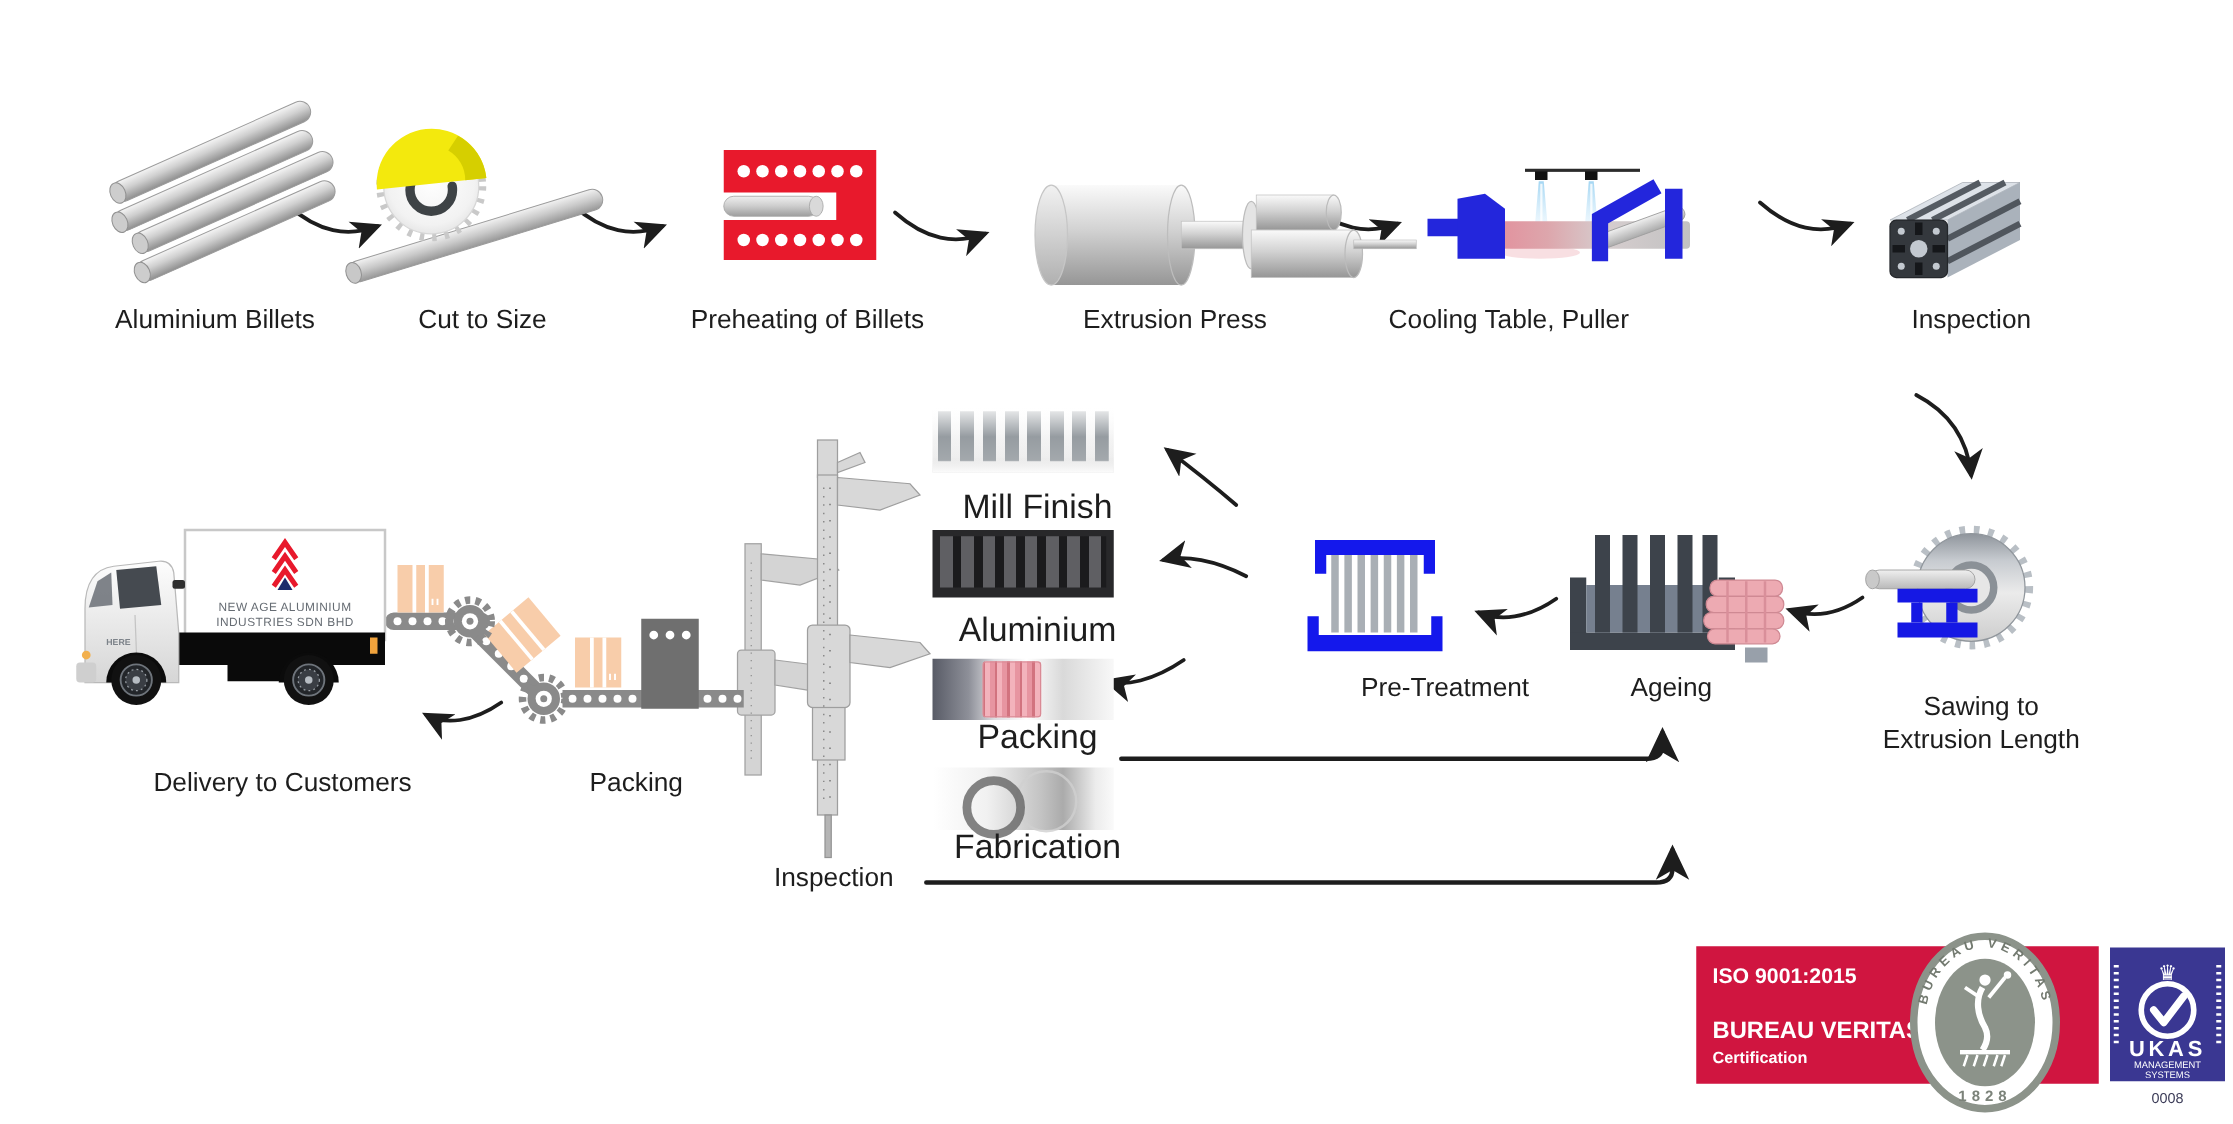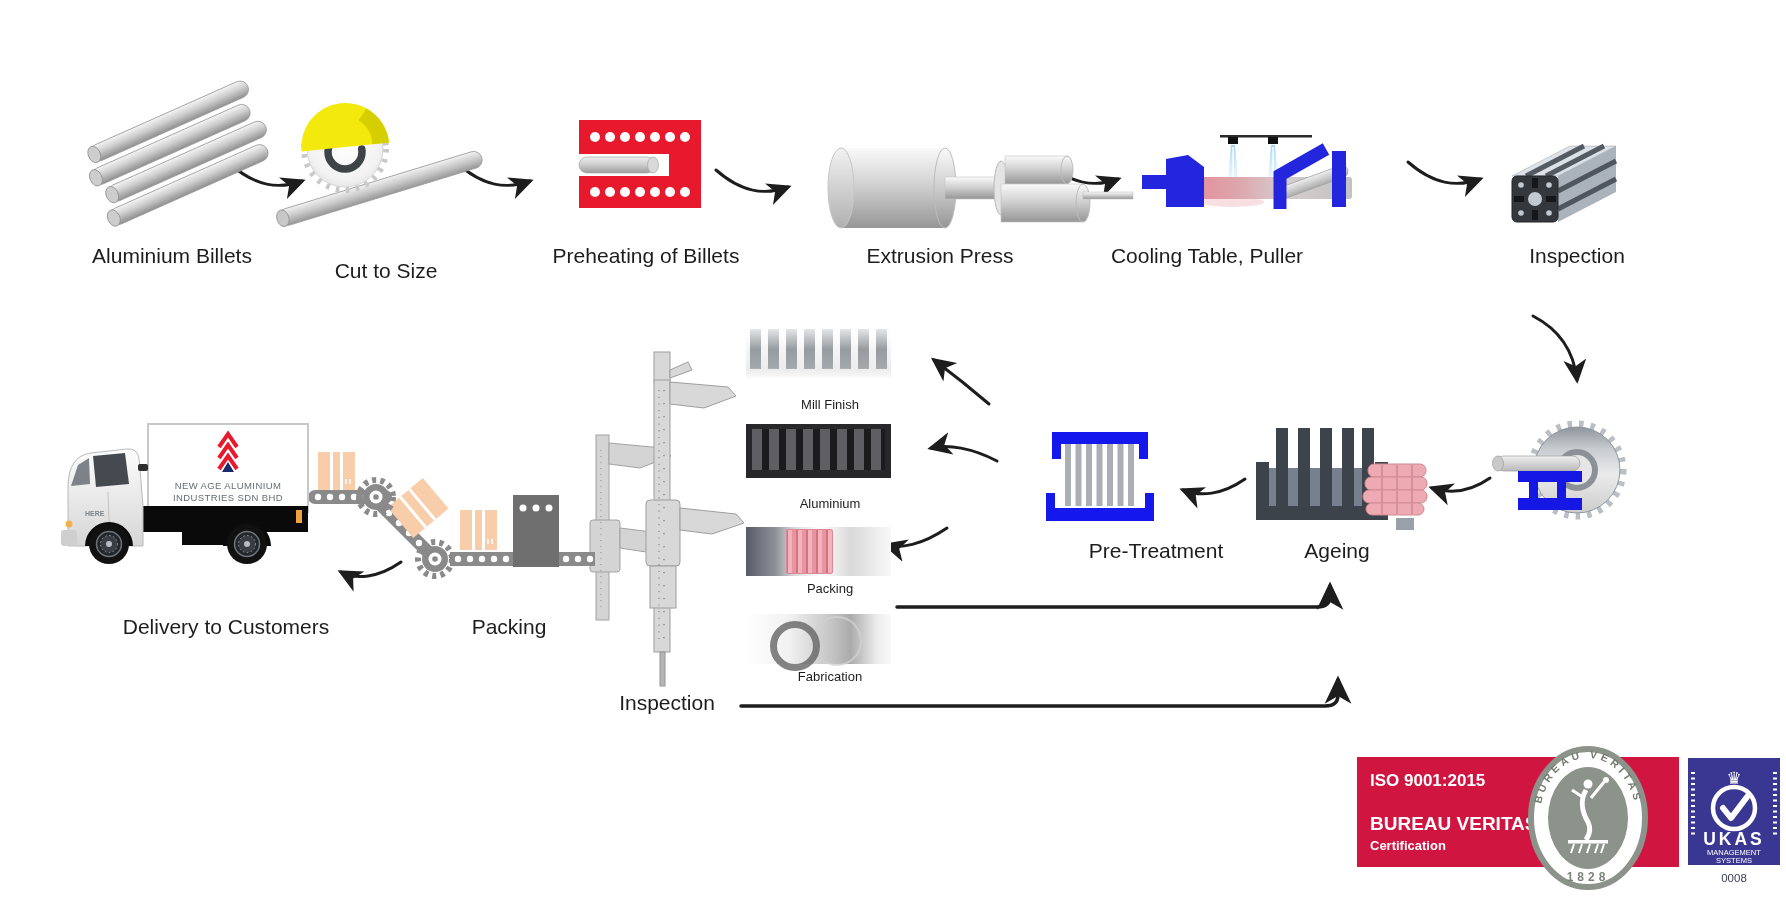--- a/index.html
+++ b/index.html
@@ -1,21 +1,21 @@
 <!DOCTYPE html>
 <html><head>
 <meta charset="utf-8">
 <style>
   html,body{margin:0;padding:0;background:#fff;}
   #canvas{position:relative;width:1786px;height:899px;background:#fff;overflow:hidden;
           font-family:"Liberation Sans",sans-serif;}
   svg{position:absolute;overflow:visible;}
   .lbl{position:absolute;transform:translateX(-50%);font-size:21px;color:#1d1d1d;
        white-space:nowrap;text-align:center;line-height:26px;margin-left:12px;}
-  .lbl.small{font-size:13px;}
+  .lbl.small{font-size:27px;}
   .strip{position:absolute;width:145px;}
   .mf-bg{position:absolute;inset:0;background:linear-gradient(180deg,#ffffff,#ededed 75%,#dcdcdc);}
   .mf-bars{position:absolute;left:4px;right:4px;top:3px;bottom:9px;
            background:repeating-linear-gradient(90deg,#969ca1 0 11px,rgba(255,255,255,0) 11px 18px);}
   .mf-shine{position:absolute;inset:0;background:linear-gradient(180deg,rgba(255,255,255,.85),
             rgba(255,255,255,0) 45%,rgba(255,255,255,.12) 80%,rgba(255,255,255,.9));}
   .an-bg{position:absolute;inset:0;background:#28282a;}
   .an-bars{position:absolute;left:6px;right:6px;top:5px;bottom:8px;
            background:repeating-linear-gradient(90deg,#5f5f63 0 10px,#1b1b1d 10px 17px);}
   .pt-bg{position:absolute;inset:0;background:linear-gradient(90deg,#585b66 0%,#8e9099 20%,
@@ -472,26 +472,30 @@
       <circle cx="384" cy="68" r="21" fill="#3a3792" stroke="#ffffff" stroke-width="4.5"></circle>
       <path d="M373,68 L381,78 L397,57" stroke="#ffffff" stroke-width="6" fill="none" stroke-linecap="round" stroke-linejoin="round"></path>
       <text x="384" y="105" font-size="17.5" font-weight="bold" fill="#ffffff" text-anchor="middle" letter-spacing="3">UKAS</text>
       <text x="384" y="114.5" font-size="7.5" fill="#ffffff" text-anchor="middle">MANAGEMENT</text>
       <text x="384" y="122.5" font-size="7.5" fill="#ffffff" text-anchor="middle">SYSTEMS</text>
       <text x="384" y="142" font-size="11.5" fill="#3c3c58" text-anchor="middle">0008</text>
     </g>
   </svg>
 
   <div class="lbl" style="left:160px;top:243px">Aluminium Billets</div>
-  <div class="lbl" style="left:374px;top:258px">Cut to Size</div>
+  <div class="lbl" style="left:374px;top:243px">Cut to Size</div>
   <div class="lbl" style="left:634px;top:243px">Preheating of Billets</div>
   <div class="lbl" style="left:928px;top:243px">Extrusion Press</div>
   <div class="lbl" style="left:1195px;top:243px">Cooling Table, Puller</div>
   <div class="lbl" style="left:1565px;top:243px">Inspection</div>
 
+  <div class="lbl" style="left:1573px;top:553px">
+    <div>Sawing to</div>
+    <div>Extrusion Length</div>
+  </div>
   <div class="lbl" style="left:1325px;top:538px">Ageing</div>
   <div class="lbl" style="left:1144px;top:538px">Pre-Treatment</div>
 
   <div class="lbl small" style="left:818px;top:392px">Mill Finish</div>
   <div class="lbl small" style="left:818px;top:491px">Aluminium</div>
   <div class="lbl small" style="left:818px;top:576px">Packing</div>
   <div class="lbl small" style="left:818px;top:664px">Fabrication</div>
 
   <div class="lbl" style="left:655px;top:690px">Inspection</div>
   <div class="lbl" style="left:497px;top:614px">Packing</div>

